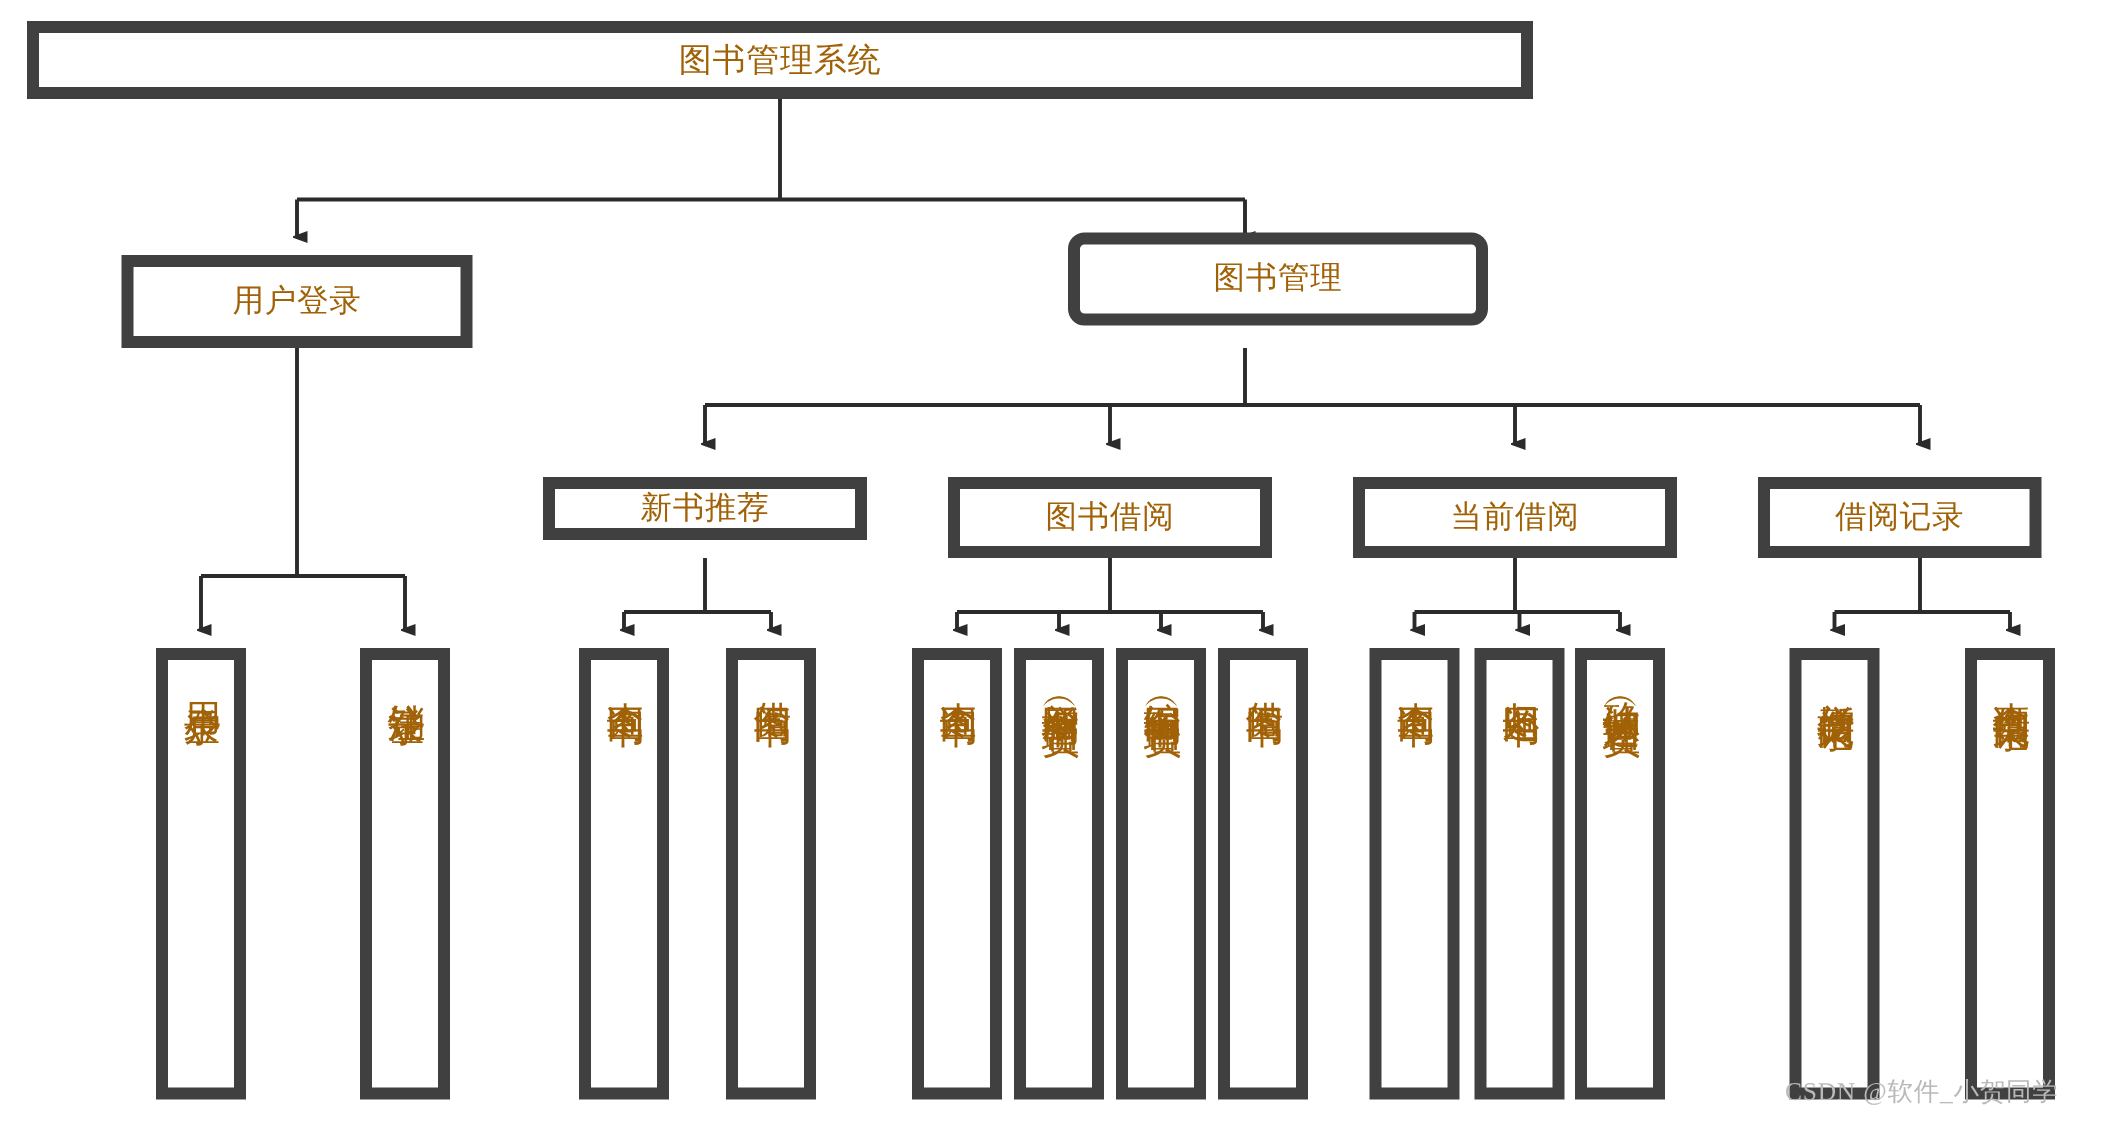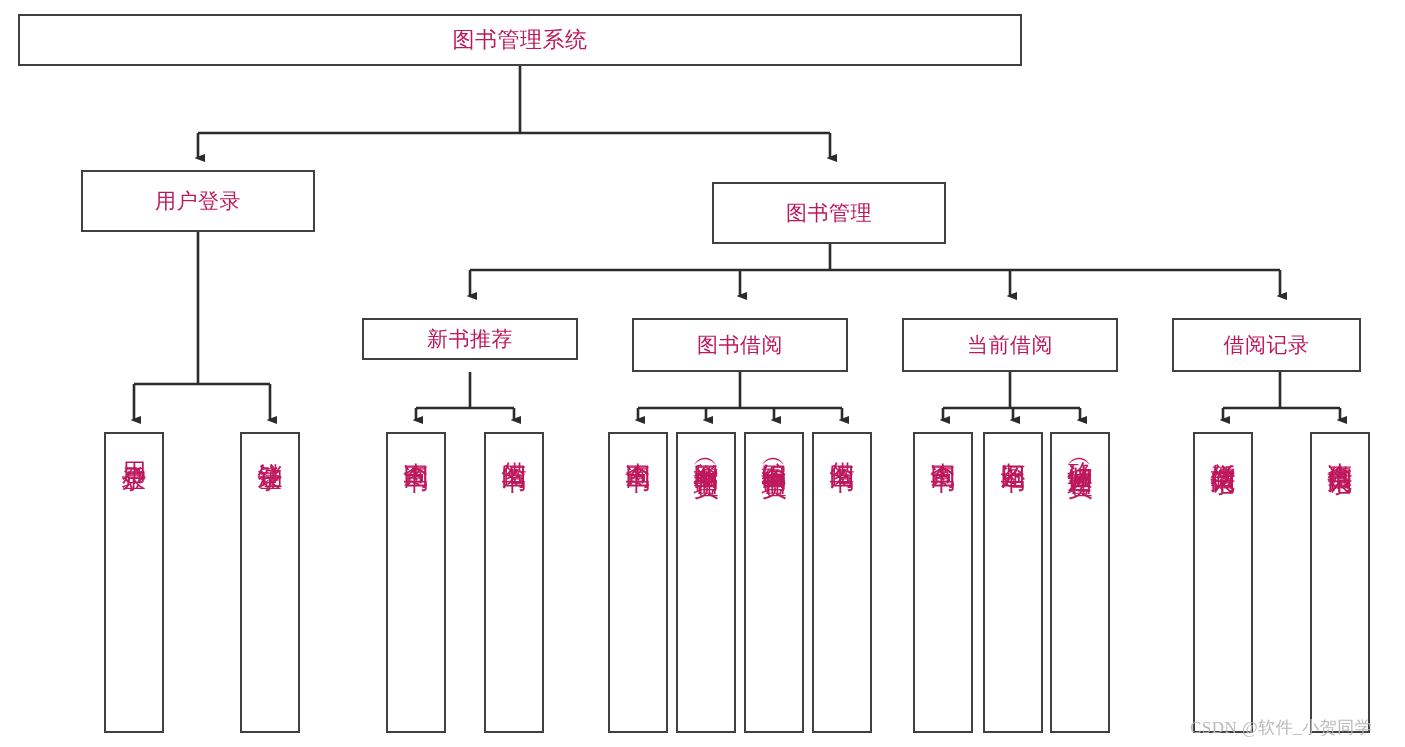--- a/index.html
+++ b/index.html
@@ -22,25 +22,25 @@
     left: 0;
     top: 0;
     width: 1405px;
     height: 747px;
     pointer-events: none;
   }
   .node {
     position: absolute;
     box-sizing: border-box;
     background: #ffffff;
-    border: 2px solid #404040;
+    border: 8px solid #404040;
     display: flex;
     align-items: center;
     justify-content: center;
-    color: #be185d;
+    color: #a16207;
     z-index: 2;
   }
   .node .label {
     display: block;
     text-align: center;
     line-height: 1.18;
     white-space: nowrap;
   }
   
   .node.horiz .label {
@@ -131,21 +131,21 @@
     </g>
   </svg>
 
   <div class="node horiz root" style="left:18px; top:14px; width:1004px; height:52px;">
     <span class="label">图书管理系统</span>
   </div>
 
   <div class="node horiz" style="left:81px; top:170px; width:234px; height:62px;">
     <span class="label">用户登录</span>
   </div>
-  <div class="node horiz" style="left:712px; top:182px; width:234px; height:62px;">
+  <div class="node horiz" style="left:712px; top:155px; width:280px; height:62px;border-radius:11px;">
     <span class="label">图书管理</span>
   </div>
 
   <div class="node horiz" style="left:362px; top:318px; width:216px; height:42px;">
     <span class="label">新书推荐</span>
   </div>
   <div class="node horiz" style="left:632px; top:318px; width:216px; height:54px;">
     <span class="label">图书借阅</span>
   </div>
   <div class="node horiz" style="left:902px; top:318px; width:216px; height:54px;">

